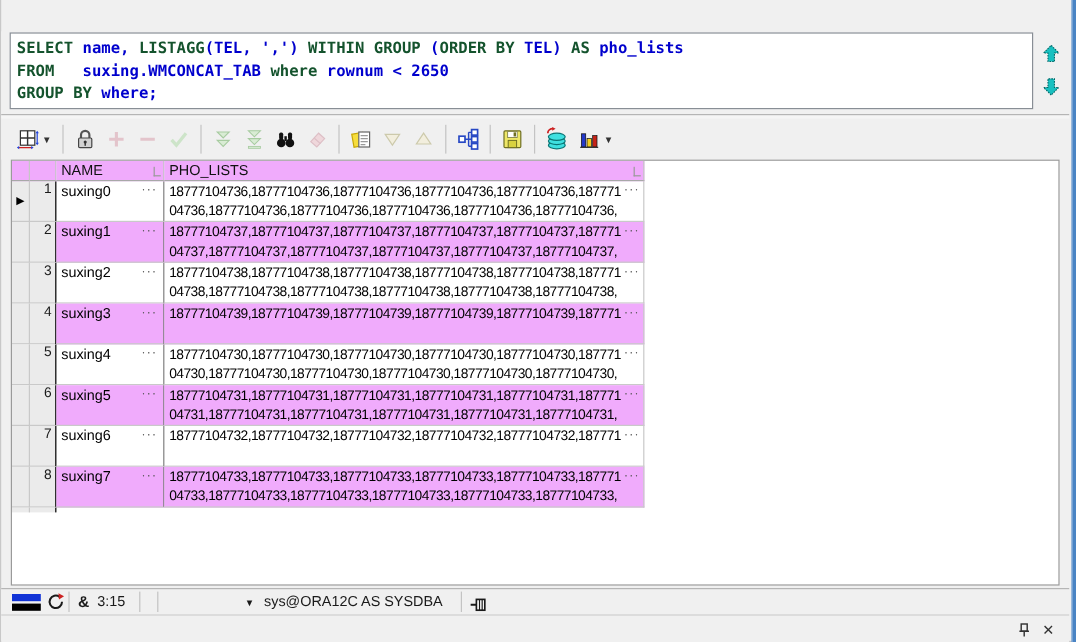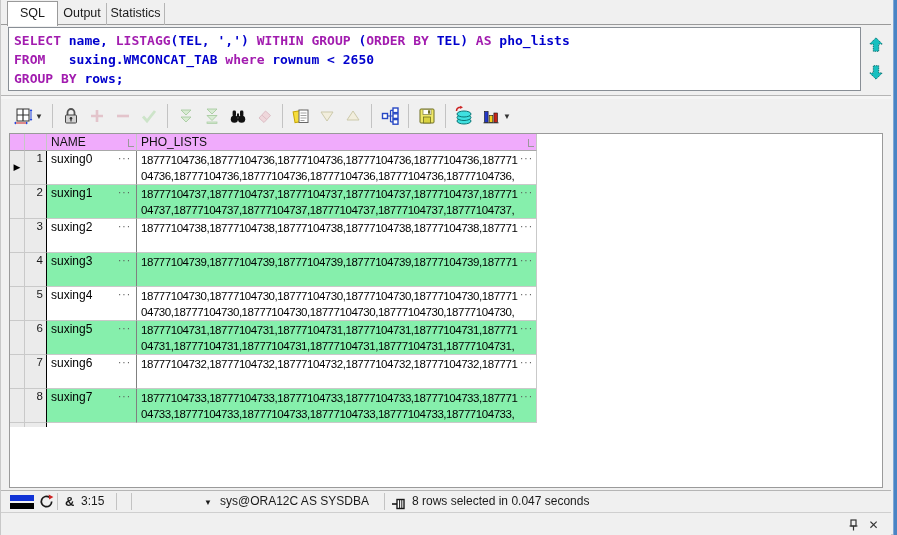--- a/index.html
+++ b/index.html
@@ -13,21 +13,21 @@
   .tabbar { position:absolute; left:0; top:0; width:890px; height:25px; background:#f0f0f0; border-bottom:1px solid #9a9a9a; }
   .tab { position:absolute; top:3px; height:22px; line-height:21px; text-align:center; font-size:12.5px; color:#1a1a1a; cursor:default; }
   .tab.active { left:6px; width:51px; top:1px; height:25px; background:#fff; border:1px solid #9a9a9a; border-bottom:none; z-index:2; line-height:23px; }
   .tab.t2 { left:57px; width:49px; border-right:1px solid #b5b5b5; }
   .tab.t3 { left:106px; width:58px; border-right:1px solid #b5b5b5; }
 
   
   .editor-region { position:absolute; left:0; top:26px; width:890px; height:69px; background:#f0f0f0; }
   .editor-box { position:absolute; left:7px; top:1px; width:853px; height:64px; background:#fff; border:1px solid #888e95; padding:3px 5px; overflow:hidden; }
   .code-line { font-family:"DejaVu Sans Mono","Liberation Mono",monospace; font-size:13px; font-weight:bold; line-height:19px; white-space:pre; }
-  .tok-k { color:#a21caf; }
+  .tok-k { color:#14532d; }
   .tok-n { color:#0000cd; }
   .scrollbtn { position:absolute; width:24px; height:20px; display:flex; align-items:center; justify-content:center; cursor:pointer; }
   .scrollbtn.up { left:863px; top:9px; }
   .scrollbtn.down { left:863px; top:36px; }
 
   .divider { position:absolute; left:0; top:95px; width:890px; height:4px; border-top:1px solid #b5b5b5; background:#f5f5f5; }
 
   
   .toolbar { position:absolute; left:0; top:99px; width:890px; height:34px; background:#f0f0f0; display:flex; align-items:center; padding-left:8px; }
   .tbtn { width:26px; height:26px; display:flex; align-items:center; justify-content:center; cursor:pointer; }
@@ -45,21 +45,21 @@
   .w-num { width:22px; min-width:22px; }
   .w-name { width:90px; min-width:90px; }
   .w-pho { width:400px; min-width:400px; }
   .grow { display:flex; height:34px; }
   .c { border-right:1px solid #c9c9c9; border-bottom:1px solid #c9c9c9; overflow:hidden; }
   .c.marker { width:15px; min-width:15px; background:#ebebeb; text-align:center; }
   .c.marker .mk { font-size:9px; color:#000; line-height:32px; }
   .c.num { width:22px; min-width:22px; background:#ebebeb; border-right:1px solid #000; font-size:11.5px; color:#1a1a1a; text-align:right; padding:1px 3px 0 0; }
   .c.name { width:90px; min-width:90px; border-right:1px solid #808080; display:flex; justify-content:space-between; padding:1px 2px 0 4px; font-size:12px; color:#000; }
   .c.pho { width:400px; min-width:400px; padding:1px 0 0 4px; }
-  .grow.alt .c.name, .grow.alt .c.pho { background:#86efac; }
+  .grow.alt .c.name, .grow.alt .c.pho { background:#f0abfc; }
   .pl1 { display:flex; }
   .pl1 .p1 { flex:1; overflow:hidden; white-space:nowrap; }
   .pho-text { font-size:11.5px; letter-spacing:-0.45px; color:#000; line-height:16px; white-space:nowrap; overflow:hidden; }
   .dots { font-size:10px; color:#555; line-height:14px; padding:0 3px 0 1px; letter-spacing:1px; cursor:pointer; }
   .stub { display:flex; height:4px; }
   .stub .s { background:#ebebeb; border-right:1px solid #c9c9c9; }
 
   
   .statusbar { position:absolute; left:0; top:490px; width:890px; height:22px; background:#f0f0f0; border-top:1px solid #b5b5b5; font-size:12px; color:#1a1a1a; }
   .sb { position:absolute; top:0; height:22px; line-height:21px; }
@@ -70,31 +70,26 @@
   .dockbar { position:absolute; left:0; top:512px; width:890px; height:23px; background:#f0f0f0; border-top:1px solid #cfcfcf; }
   .dockbtn { position:absolute; top:4px; width:15px; height:15px; display:flex; align-items:center; justify-content:center; cursor:pointer; color:#333; }
   .dock-close { right:10px; font-size:12px; }
   .dock-pin { right:30px; }
 </style>
 </head>
 <body>
 
 <div class="app">
 
-  <div class="tabbar">
-    <div class="tab active"><span>SQL</span></div>
-    <div class="tab t2"><span>Output</span></div>
-    <div class="tab t3"><span>Statistics</span></div>
-  </div>
 
   <div class="editor-region">
     <div class="editor-box" id="sql-code">
         <div class="code-line"><span class="tok-k">SELECT</span><span class="tok-n"> name, </span><span class="tok-k">LISTAGG</span><span class="tok-n">(TEL, ',')</span><span class="tok-k"> WITHIN GROUP </span><span class="tok-n">(</span><span class="tok-k">ORDER BY</span><span class="tok-n"> TEL)</span><span class="tok-k"> AS </span><span class="tok-n">pho_lists</span></div>
         <div class="code-line"><span class="tok-k">FROM</span><span class="tok-n">   suxing.WMCONCAT_TAB </span><span class="tok-k">where</span><span class="tok-n"> rownum &lt; 2650</span></div>
-        <div class="code-line"><span class="tok-k">GROUP BY</span><span class="tok-n"> rows;</span></div>
+        <div class="code-line"><span class="tok-k">GROUP BY</span><span class="tok-n"> where;</span></div>
       </div>
     <div class="scrollbtn up">
       <svg width="18" height="18" viewBox="0 0 20 20">
         <polygon points="10,2 17,9 13,9 13,17 7,17 7,9 3,9" fill="#18c0c0" stroke="#066" stroke-width="1" stroke-dasharray="1.5,1"></polygon>
       </svg>
     </div>
     <div class="scrollbtn down">
       <svg width="18" height="18" viewBox="0 0 20 20">
         <polygon points="10,18 3,11 7,11 7,3 13,3 13,11 17,11" fill="#18c0c0" stroke="#066" stroke-width="1" stroke-dasharray="1.5,1"></polygon>
       </svg>
@@ -272,20 +267,21 @@
             <div class="c num">3</div>
             <div class="c name">
               <span class="nm" style="font-size:12px;line-height:15px;">suxing2</span>
               <span class="dots">···</span>
             </div>
             <div class="c pho">
               <div class="pl1">
                 <span class="p1 pho-text">18777104738,18777104738,18777104738,18777104738,18777104738,187771</span>
                 <span class="dots">···</span>
               </div>
+              <div class="pl2 pho-text">04738,18777104738,18777104738,18777104738,18777104738,18777104738,</div>
             </div>
           </div>
           <div class="grow alt">
             <div class="c marker"></div>
             <div class="c num">4</div>
             <div class="c name">
               <span class="nm" style="font-size:12px;line-height:15px;">suxing3</span>
               <span class="dots">···</span>
             </div>
             <div class="c pho">
@@ -383,21 +379,20 @@
     <div class="sb" style="left:203px; font-size:8px; top:1px;">▼</div>
     <div class="sb" style="left:219px;">sys@ORA12C AS SYSDBA</div>
     <div class="sbsep" style="left:383px;"></div>
     <div class="sb" style="left:391px; top:5px;">
       <svg width="16" height="12" viewBox="0 0 16 12">
         <path d="M0 6h5" stroke="#1a1a1a" stroke-width="1.6"></path>
         <rect x="5" y="1.5" width="7" height="9" fill="#fff" stroke="#1a1a1a" stroke-width="1.4"></rect>
         <path d="M7.6 1.5v9 M9.8 1.5v9" stroke="#1a1a1a" stroke-width="1"></path>
       </svg>
     </div>
-    <div class="sb" style="left:411px;">8 rows selected in 0.047 seconds</div>
   </div>
 
   <div class="dockbar">
     <div class="dockbtn dock-pin">
       <svg width="11" height="12" viewBox="0 0 11 12">
         <rect x="3" y="1" width="5" height="6" fill="none" stroke="#333" stroke-width="1.2"></rect>
         <path d="M1.5 7h8 M5.5 7v4.5" stroke="#333" stroke-width="1.2"></path>
       </svg>
     </div>
     <div class="dockbtn dock-close">

